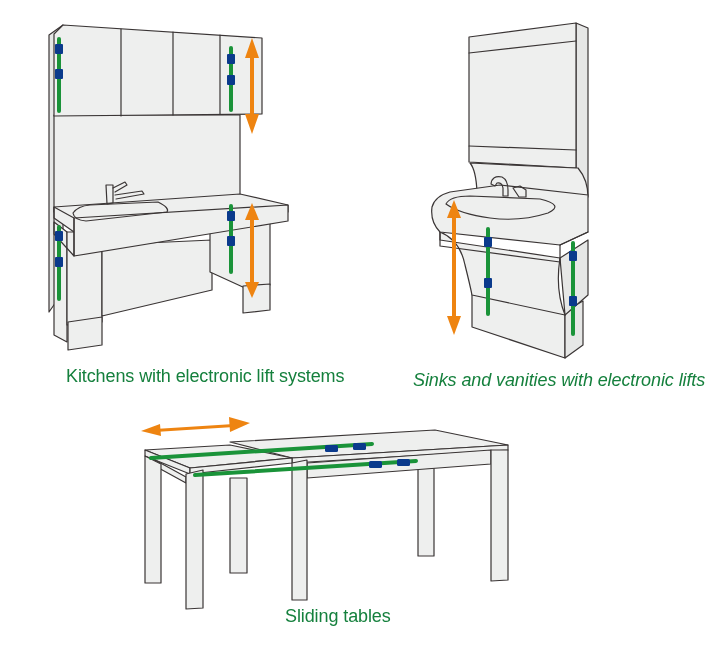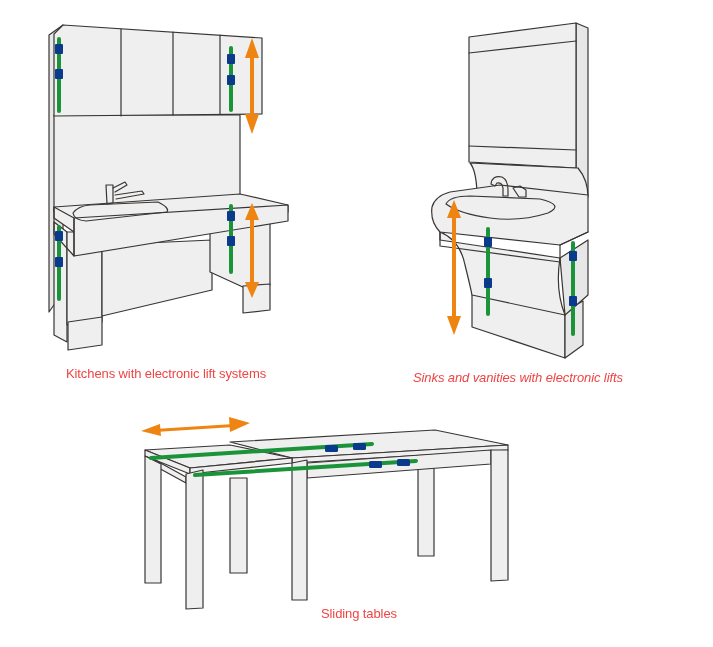--- a/index.html
+++ b/index.html
@@ -1,18 +1,18 @@
 <!DOCTYPE html>
 <html><head>
 <meta charset="utf-8">
 <style>
   html, body { margin:0; padding:0; background:#ffffff; }
   body { width:713px; height:647px; position:relative; overflow:hidden; font-family:"Liberation Sans", sans-serif; }
   svg.art { position:absolute; left:0; top:0; }
-  .caption { position:absolute; font-size:13px; color:#ef4444; white-space:nowrap; letter-spacing:-0.1px; }
+  .caption { position:absolute; font-size:18px; color:#15803d; white-space:nowrap; letter-spacing:-0.1px; }
   .f { fill:#eeefee; stroke:#3a3535; stroke-width:1.2; stroke-linejoin:round; }
   .fd { fill:#e6e7e6; stroke:#3a3535; stroke-width:1.2; stroke-linejoin:round; }
   .ln { fill:none; stroke:#3a3535; stroke-width:1.2; stroke-linejoin:round; stroke-linecap:round; }
   .rail { stroke:#1a9339; stroke-width:4; stroke-linecap:round; fill:none; }
   .motor { fill:#0a3a8c; }
   .arrow { fill:#ee8411; }
 </style>
 </head>
 <body>
 
@@ -144,13 +144,13 @@
     <g>
       <polygon class="arrow" points="155,429 234,424 234,427 155,432"></polygon>
       <polygon class="arrow" points="141,431 160,424 161,436"></polygon>
       <polygon class="arrow" points="250,423 229,417 230,432"></polygon>
     </g>
   </g>
 </svg>
 
 <div class="caption" style="left:66px; top:366px;">Kitchens with electronic lift systems</div>
 <div class="caption" style="left:413px; top:370px;font-style:italic;">Sinks and vanities with electronic lifts</div>
-<div class="caption" style="left:285px; top:606px;margin-left:36px;">Sliding tables</div>
+<div class="caption" style="left:285px; top:606px;">Sliding tables</div>
 
 </body></html>

